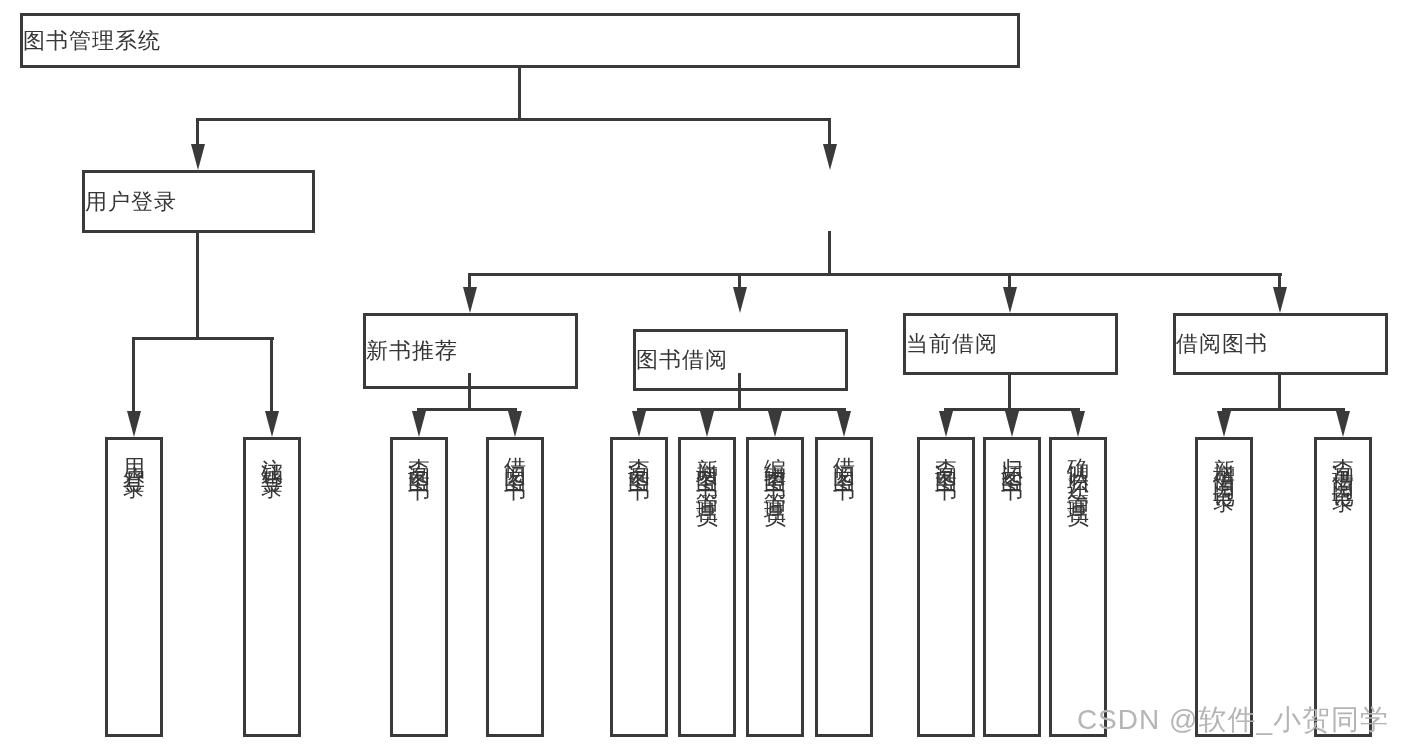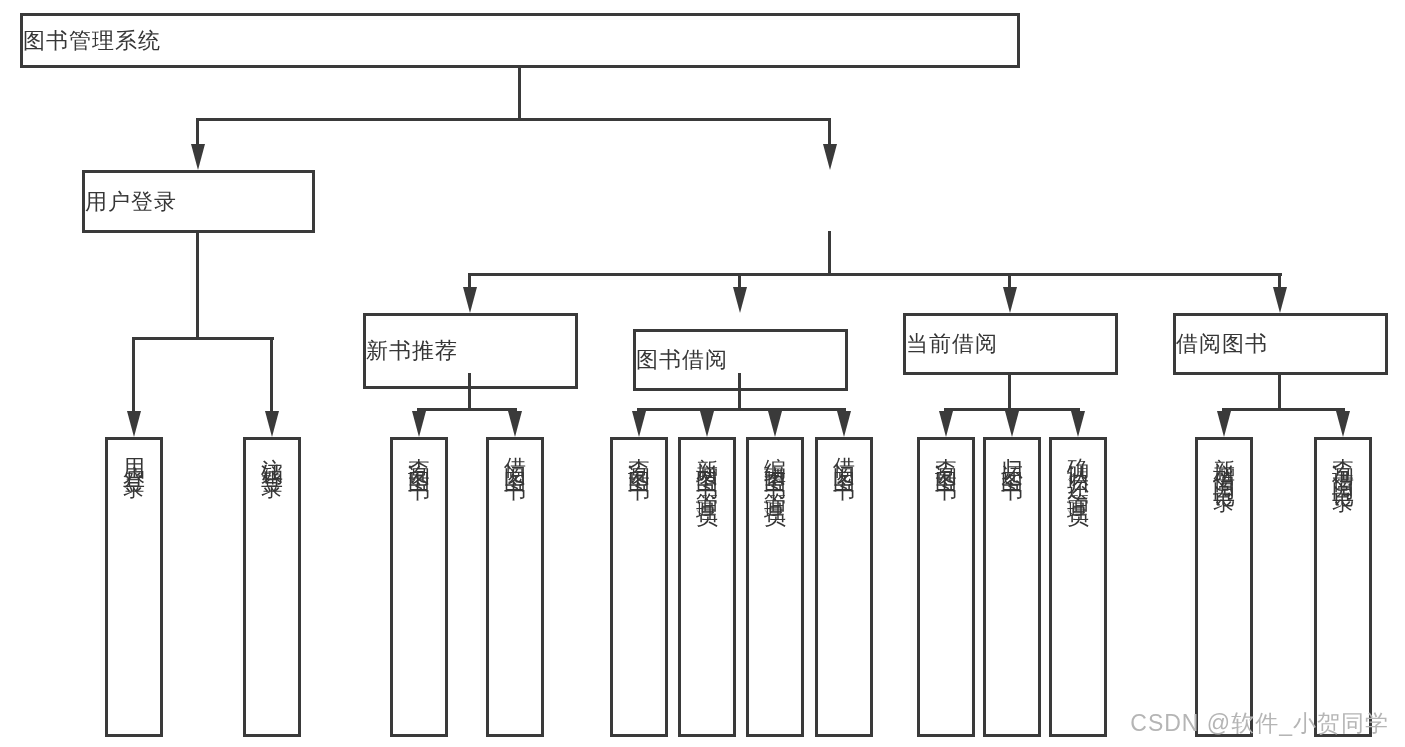--- a/index.html
+++ b/index.html
@@ -44,21 +44,21 @@
     width: 0;
     height: 0;
     border-left: 7px solid transparent;
     border-right: 7px solid transparent;
     border-top: 26px solid var(--line);
   }
   .watermark {
     position: absolute;
     right: 16px;
     bottom: 8px;
-    font-size: 23px;
+    font-size: 28px;
     color: var(--wm);
     letter-spacing: 1px;
     z-index: 10;
     white-space: nowrap;
   }
 </style>
 </head>
 <body>
 
 <div class="canvas">

